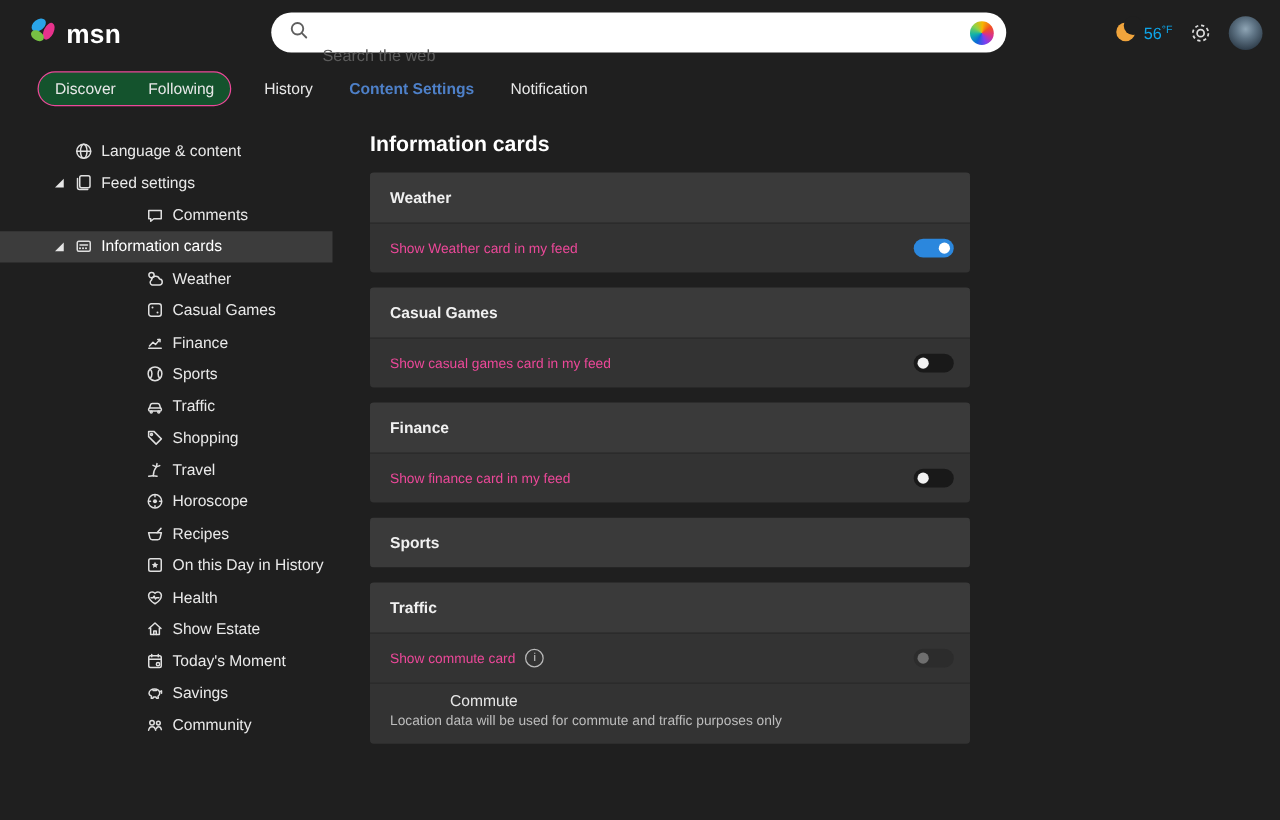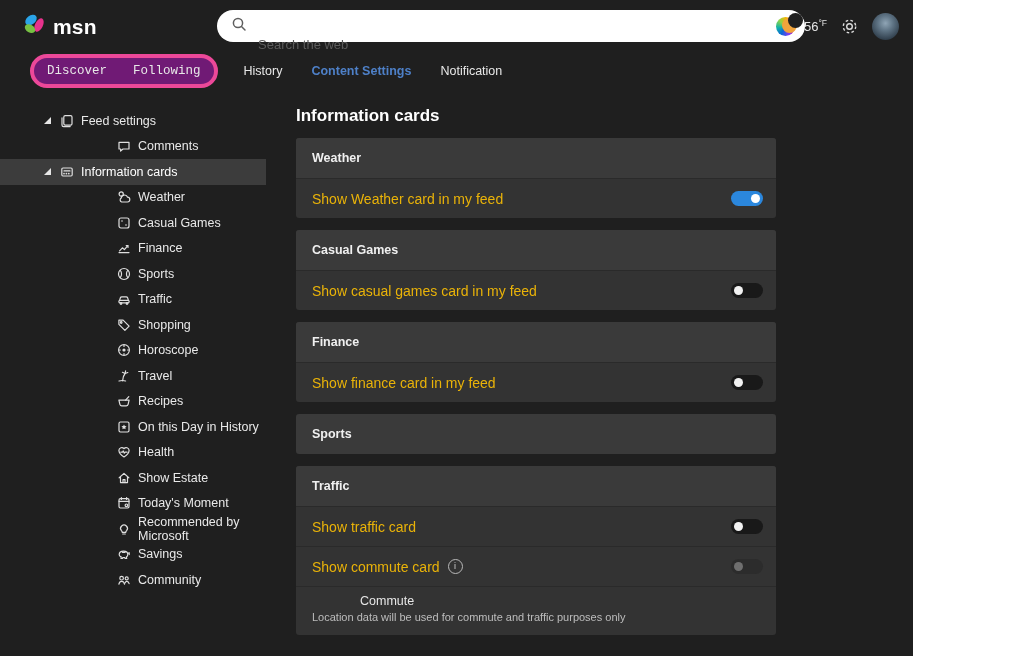--- a/index.html
+++ b/index.html
@@ -1,62 +1,62 @@
 <!DOCTYPE html>
 <html style="--accent: #2b87dd; --active-tab: #4e80c8;"><head>
 <meta charset="utf-8">
 <style>
   html,body{margin:0;padding:0;}
-  .page{position:relative;width:913px;height:656px;overflow:hidden;background:#1f1f1f;
+  .page{position:relative;width:1024px;height:656px;overflow:hidden;background:#1f1f1f;
         font-family:"Liberation Sans",sans-serif;-webkit-font-smoothing:antialiased;}
   
   .topbar{position:absolute;top:0;left:0;right:0;height:52px;}
   .logo{position:absolute;left:22px;top:12px;display:flex;align-items:center;gap:5px;}
   .logo-text{font-size:21px;font-weight:bold;color:#fff;letter-spacing:.2px;}
   .search{position:absolute;left:217px;top:10px;width:588px;height:32px;background:#fff;
           border-radius:16px;display:flex;align-items:center;padding:0 10px 0 14px;box-sizing:border-box;}
   .search input{flex:1;border:none;outline:none;background:transparent;font-size:13px;color:#333;
                 font-family:"Liberation Sans",sans-serif;margin-left:9px;margin-top:36px;}
   .search input::placeholder{color:#5c5c5c;}
   .copilot{width:19px;height:19px;border-radius:50%;flex:none;cursor:pointer;
            background:conic-gradient(from 210deg,#0b68d8,#12b3a8,#8bd44a,#f7b500,#f25022,#d9308f,#7b3ff2,#0b68d8);}
   .top-right{position:absolute;right:14px;top:0;height:52px;display:flex;align-items:center;gap:13px;}
   .weather-chip{display:flex;align-items:center;gap:7px;cursor:pointer;}
   .moon{position:relative;width:15px;height:15px;border-radius:50%;background:#f0a43c;overflow:visible;}
   .moon:after{content:"";position:absolute;width:15px;height:15px;border-radius:50%;
               background:#1f1f1f;transform:translate(6px,-5px);}
-  .temp{color:#e5e5e5;font-size:13px;}
+  .temp{color:#0ea5e9;font-size:13px;}
   .temp sup{font-size:8.5px;}
   .gear{display:flex;cursor:pointer;}
   .avatar{width:27px;height:27px;border-radius:50%;cursor:pointer;
           background:radial-gradient(circle at 50% 38%,#8fa5b5 0%,#5f7485 35%,#2c3a47 80%);}
   
   .tabs-bar{position:absolute;top:52px;left:30px;height:38px;display:flex;align-items:center;gap:3px;}
-  .tab-pill{display:flex;border:4px solid #ec4899;background:#701a75;border-radius:17px;overflow:hidden;margin-right:10px;font-family:Liberation Mono, monospace;}
+  .tab-pill{display:flex;border:1px solid #ec4899;background:#14532d;border-radius:17px;overflow:hidden;margin-right:10px;}
   .tab{padding:6px 13px;font-size:12.5px;color:#e8e8e8;cursor:pointer;white-space:nowrap;}
   .tab.active{color:var(--active-tab);font-weight:bold;}
   
   .sidebar{position:absolute;top:90px;left:0;width:266px;padding-top:18px;}
   .snav-row{height:25.5px;display:flex;align-items:center;font-size:12.5px;color:#e9e9e9;cursor:pointer;box-sizing:border-box;}
   .snav-row.selected{background:#3c3c3c;color:#fff;}
   .snav-row.lvl0{padding-left:44px;}
   .snav-row.lvl1{padding-left:116px;}
   .expander{width:0;height:0;border-bottom:7px solid #e6e6e6;border-left:7px solid transparent;
             margin-right:8px;flex:none;}
   .expander.placeholder{border:none;width:7px;height:7px;}
   .sicon{width:16px;height:16px;margin-right:6px;flex:none;display:flex;align-items:center;justify-content:center;}
   .sicon svg{display:block;}
   
   .main{position:absolute;top:90px;left:296px;width:480px;}
   .main h1{margin:16px 0 12px;font-size:17px;line-height:20px;color:#fff;font-weight:600;}
   .card{background:#333333;border-radius:3px;margin-bottom:12px;overflow:hidden;}
   .card-header{height:40px;background:#3a3a3a;display:flex;align-items:center;padding:0 16px;
                font-size:12.5px;font-weight:600;color:#f0f0f0;}
   .card-row{height:39px;border-top:1px solid #2a2a2a;display:flex;align-items:center;
-            justify-content:space-between;padding:0 13px 0 16px;font-size:14px;color:#eab308;}
+            justify-content:space-between;padding:0 13px 0 16px;font-size:11px;color:#ec4899;}
   .row-label{display:flex;align-items:center;gap:8px;}
   .info{width:13px;height:13px;border:1px solid #b9b9b9;border-radius:50%;font-size:9px;line-height:12px;
         text-align:center;color:#cfcfcf;cursor:pointer;flex:none;}
   .info:before{content:"i";}
   .note{border-top:1px solid #2a2a2a;padding:7px 16px 12px;}
   .note-title{font-size:12.5px;color:#e6e6e6;margin-left:48px;}
   .note-text{font-size:11px;color:#bdbdbd;margin-top:3px;}
   
   .toggle{width:32px;height:15px;border-radius:9px;position:relative;cursor:pointer;flex:none;}
   .toggle .knob{position:absolute;top:3px;width:9px;height:9px;border-radius:50%;}
@@ -117,20 +117,31 @@
         <div class="tab">Discover</div>
         <div class="tab">Following</div>
       </div>
       <div class="tab">History</div>
       <div class="tab active">Content Settings</div>
       <div class="tab">Notification</div>
     </div>
 
   <nav class="sidebar">
       <div class="snav-row lvl0">
+        <span class="expander placeholder"></span>
+        <span class="sicon">
+          <svg width="16" height="16" viewBox="0 0 16 16" fill="none" stroke="#dfdfdf" stroke-width="1.2" stroke-linecap="round" stroke-linejoin="round">
+            <circle cx="8" cy="8" r="5.6"></circle>
+            <ellipse cx="8" cy="8" rx="2.6" ry="5.6"></ellipse>
+            <path d="M2.6 8h10.8"></path>
+          </svg>
+        </span>
+        <span>Language &amp; content</span>
+      </div>
+      <div class="snav-row lvl0">
         <span class="expander"></span>
         <span class="sicon">
           <svg width="16" height="16" viewBox="0 0 16 16" fill="none" stroke="#dfdfdf" stroke-width="1.2" stroke-linecap="round" stroke-linejoin="round">
             <rect x="4.8" y="2.6" width="8.2" height="9.6" rx="1.4"></rect>
             <path d="M3 4.8v7.2a1.6 1.6 0 0 0 1.6 1.6h6.6"></path>
           </svg>
         </span>
         <span>Feed settings</span>
       </div>
       <div class="snav-row lvl1">
@@ -206,36 +217,36 @@
           <svg width="16" height="16" viewBox="0 0 16 16" fill="none" stroke="#dfdfdf" stroke-width="1.2" stroke-linecap="round" stroke-linejoin="round">
             <path d="M2.9 7.3V3.1h4.2l6 6-4.2 4.2z"></path>
             <circle cx="5.2" cy="5.5" r=".8"></circle>
           </svg>
         </span>
         <span>Shopping</span>
       </div>
       <div class="snav-row lvl1">
         <span class="sicon">
           <svg width="16" height="16" viewBox="0 0 16 16" fill="none" stroke="#dfdfdf" stroke-width="1.2" stroke-linecap="round" stroke-linejoin="round">
+            <path d="M3 13c2-.6 4.6-.6 6.6 0"></path>
+            <path d="M6.6 12.8c.1-2.9.9-5.4 2.5-7.3"></path>
+            <path d="M9.1 5.5 6.4 4.3M9.1 5.5l2.7-1M9.1 5.5l.5-2.6"></path>
+          </svg>
+        </span>
+        <span>Travel</span>
+      </div>
+      <div class="snav-row lvl1">
+        <span class="sicon">
+          <svg width="16" height="16" viewBox="0 0 16 16" fill="none" stroke="#dfdfdf" stroke-width="1.2" stroke-linecap="round" stroke-linejoin="round">
             <circle cx="8" cy="8" r="5.4"></circle>
             <circle cx="8" cy="8" r="1.6" fill="#dfdfdf" stroke="none"></circle>
             <path d="M8 3.4v1M8 11.6v1M3.4 8h1M11.6 8h1"></path>
           </svg>
         </span>
         <span>Horoscope</span>
-      </div>
-      <div class="snav-row lvl1">
-        <span class="sicon">
-          <svg width="16" height="16" viewBox="0 0 16 16" fill="none" stroke="#dfdfdf" stroke-width="1.2" stroke-linecap="round" stroke-linejoin="round">
-            <path d="M3 13c2-.6 4.6-.6 6.6 0"></path>
-            <path d="M6.6 12.8c.1-2.9.9-5.4 2.5-7.3"></path>
-            <path d="M9.1 5.5 6.4 4.3M9.1 5.5l2.7-1M9.1 5.5l.5-2.6"></path>
-          </svg>
-        </span>
-        <span>Travel</span>
       </div>
       <div class="snav-row lvl1">
         <span class="sicon">
           <svg width="16" height="16" viewBox="0 0 16 16" fill="none" stroke="#dfdfdf" stroke-width="1.2" stroke-linecap="round" stroke-linejoin="round">
             <path d="M2.9 7.2h10.2l-1 4.1a2 2 0 0 1-2 1.5H5.9a2 2 0 0 1-2-1.5z"></path>
             <path d="M9.6 7.2l3.2-3.5"></path>
           </svg>
         </span>
         <span>Recipes</span>
       </div>
@@ -274,29 +285,20 @@
             <path d="M3 6.3h10"></path>
             <path d="M5.4 2.6v1.8M10.6 2.6v1.8"></path>
             <circle cx="10.4" cy="10.3" r="1.3"></circle>
           </svg>
         </span>
         <span>Today's Moment</span>
       </div>
       <div class="snav-row lvl1">
         <span class="sicon">
           <svg width="16" height="16" viewBox="0 0 16 16" fill="none" stroke="#dfdfdf" stroke-width="1.2" stroke-linecap="round" stroke-linejoin="round">
-            <path d="M5.4 9.7a3.4 3.4 0 1 1 5.2 0c-.6.6-.9 1-.9 1.7H6.3c0-.7-.3-1.1-.9-1.7z"></path>
-            <path d="M6.7 13h2.6"></path>
-          </svg>
-        </span>
-        <span>Recommended by Microsoft</span>
-      </div>
-      <div class="snav-row lvl1">
-        <span class="sicon">
-          <svg width="16" height="16" viewBox="0 0 16 16" fill="none" stroke="#dfdfdf" stroke-width="1.2" stroke-linecap="round" stroke-linejoin="round">
             <path d="M3.2 8.7c0-2 1.9-3.5 4.4-3.5 2.4 0 4.2 1.3 4.2 3.2 0 1.1-.5 2-1.4 2.6l.3 1.5h-1.5l-.4-.9h-2l-.4.9H5l.2-1.6c-1.2-.5-2-1.3-2-2.2z"></path>
             <path d="M6.4 6.3h2.7M11.9 7.3l1.3-.6v1.9"></path>
           </svg>
         </span>
         <span>Savings</span>
       </div>
       <div class="snav-row lvl1">
         <span class="sicon">
           <svg width="16" height="16" viewBox="0 0 16 16" fill="none" stroke="#dfdfdf" stroke-width="1.2" stroke-linecap="round" stroke-linejoin="round">
             <circle cx="5.6" cy="6.2" r="1.8"></circle>
@@ -345,28 +347,20 @@
             </div>
           </div>
         </section>
         <section class="card">
           <div class="card-header">Sports</div>
         </section>
         <section class="card">
           <div class="card-header">Traffic</div>
           <div class="card-row">
             <div class="row-label">
-              <span>Show traffic card</span>
-            </div>
-            <div class="toggle off">
-              <div class="knob"></div>
-            </div>
-          </div>
-          <div class="card-row">
-            <div class="row-label">
               <span>Show commute card</span>
               <span class="info"></span>
             </div>
             <div class="toggle disabled">
               <div class="knob"></div>
             </div>
           </div>
           <div class="note">
             <div class="note-title">Commute</div>
             <div class="note-text">Location data will be used for commute and traffic purposes only</div>

